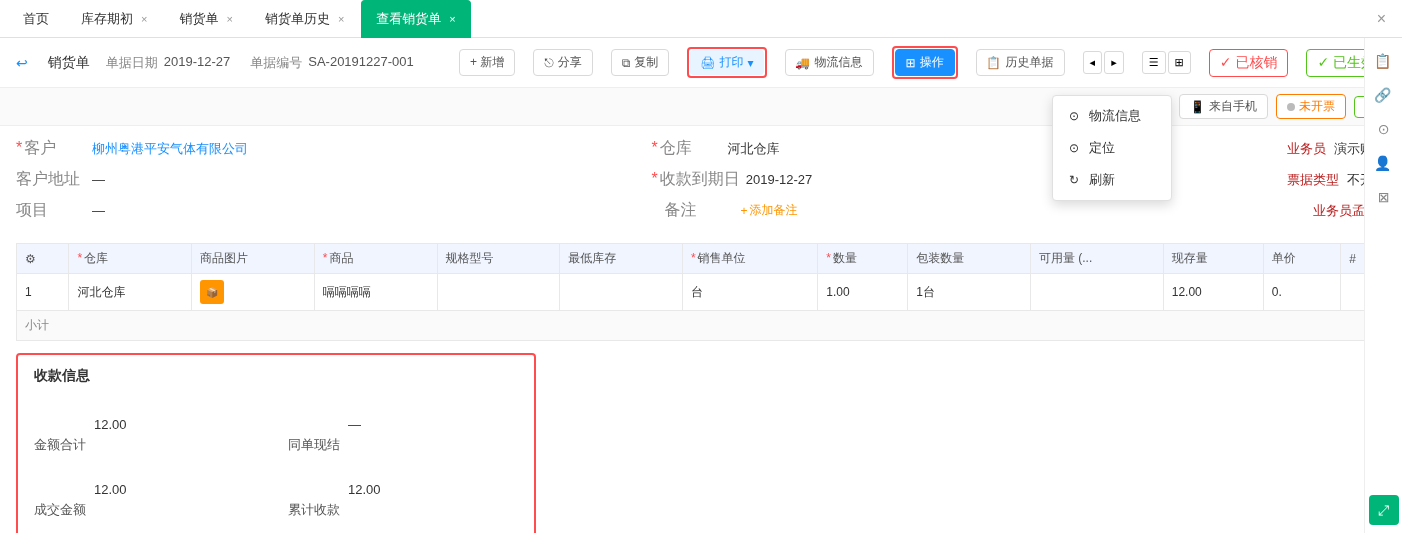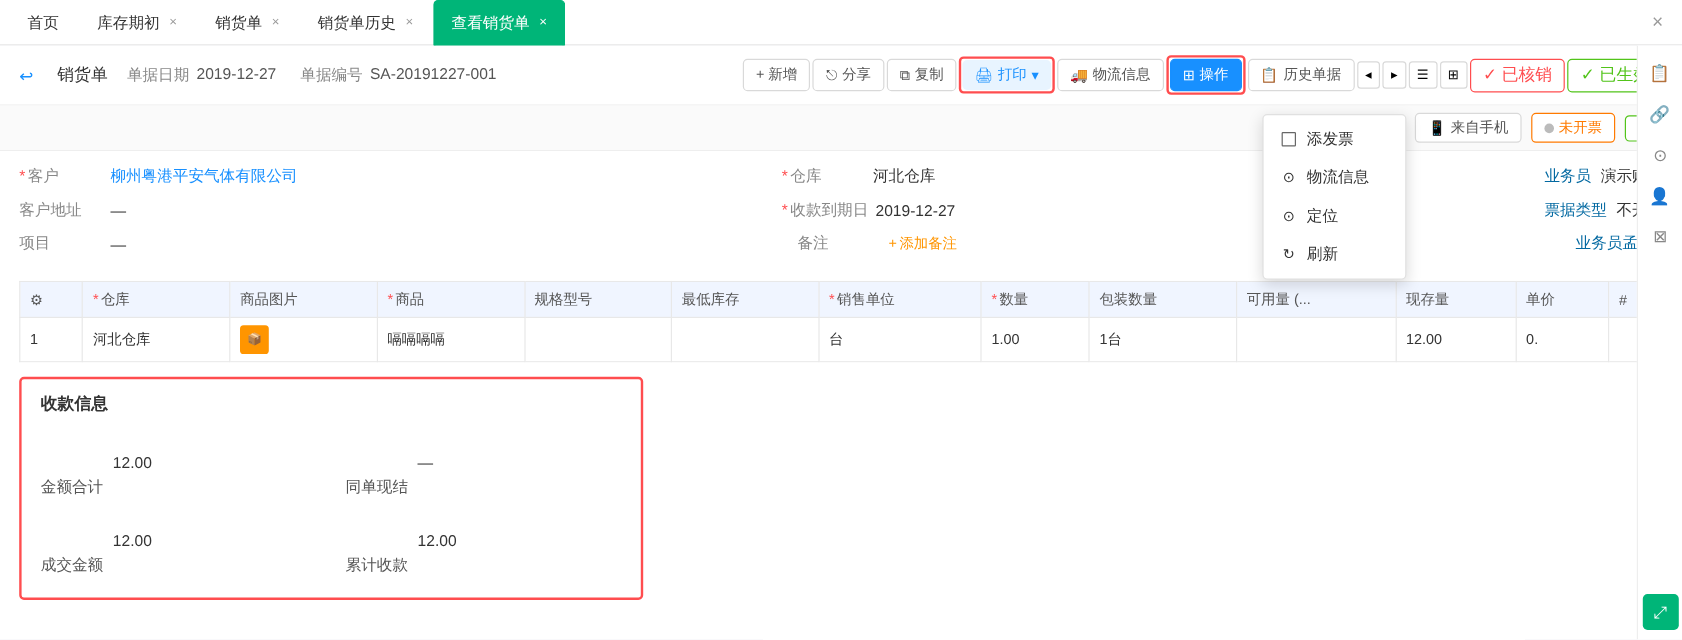--- a/index.html
+++ b/index.html
@@ -27,21 +27,21 @@
       display: flex; align-items: center; justify-content: space-between;
       padding: 8px 16px; border-bottom: 1px solid #eee; background: #fff;
     }
     .doc-title-area { display: flex; align-items: center; gap: 16px; }
     .doc-icon { color: #1890ff; font-size: 14px; margin-right: 4px; }
     .doc-type { font-size: 14px; font-weight: 500; }
     .doc-meta { display: flex; gap: 20px; color: #555; font-size: 13px; }
     .doc-meta-item { display: flex; gap: 6px; }
     .doc-meta-label { color: #888; }
 
-    .toolbar { display: flex; align-items: center; gap: 2px; }
+    .toolbar { display: flex; align-items: center; gap: 18px; }
     .btn-toolbar {
       display: flex; align-items: center; gap: 4px; padding: 4px 10px;
       border: 1px solid #d9d9d9; border-radius: 4px; cursor: pointer;
       background: #fff; font-size: 12px; color: #555; white-space: nowrap;
     }
     .btn-toolbar.active-op { background: #1890ff; color: #fff; border-color: #1890ff; }
     .btn-status { padding: 4px 10px; border-radius: 4px; font-size: 14px; border: 1px solid; cursor: pointer; }
     .btn-sold { background: #fff; color: #ff4d4f; border-color: #ff4d4f; }
     .btn-effect { background: #fff; color: #52c41a; border-color: #52c41a; }
     .nav-arrows { display: flex; gap: 2px; }
@@ -57,27 +57,27 @@
     .btn-sub { display: flex; align-items: center; gap: 4px; padding: 3px 10px; border: 1px solid #d9d9d9; border-radius: 4px; cursor: pointer; background: #fff; font-size: 12px; color: #555; }
     .btn-sub.orange { border-color: #ff7a00; color: #ff7a00; }
     .btn-sub.green { border-color: #52c41a; color: #52c41a; }
     .dot { width: 8px; height: 8px; border-radius: 50%; display: inline-block; }
     .dot-gray { background: #bbb; }
 
     
     .form-section { padding: 12px 16px; background: #fff; }
     .form-row { display: flex; align-items: center; gap: 0; margin-bottom: 10px; }
     .form-field { display: flex; align-items: center; flex: 1; gap: 6px; }
-    .form-label { color: #888; font-size: 13px; white-space: nowrap; min-width: 70px; }
+    .form-label { color: #888; font-size: 16px; white-space: nowrap; min-width: 70px; }
     .form-label.required::before { content: '*'; color: #ff4d4f; margin-right: 2px; }
     .form-value { color: #333; font-size: 13px; text-align: right; }
     .form-value.blue { color: #1890ff; cursor: pointer; }
     .form-add { color: #ff9500; cursor: pointer; font-size: 12px; display: flex; align-items: center; gap: 2px; }
     .biz-person { display: flex; align-items: center; gap: 8px; margin-left: auto; }
-    .biz-label { color: #0369a1; }
+    .biz-label { color: #b91c1c; }
 
     
     .table-container { padding: 0 16px; overflow-x: auto; }
     .data-table { width: 100%; border-collapse: collapse; font-size: 12px; }
     .data-table th {
       background: #f0f5ff; border: 1px solid #e8e8e8; padding: 6px 8px;
       text-align: left; font-weight: normal; white-space: nowrap; color: #555;
     }
     .data-table th.required::before { content: '*'; color: #ff4d4f; margin-right: 2px; }
     .data-table td { border: 1px solid #e8e8e8; padding: 6px 8px; }
@@ -310,20 +310,25 @@
             <td></td>
             <td></td>
             <td>台</td>
             <td>1.00</td>
             <td>1台</td>
             <td></td>
             <td>12.00</td>
             <td>0.</td>
             <td></td>
           </tr>
+          <tr class="subtotal-row">
+            <td colspan="13">
+              <span>小计</span>
+            </td>
+          </tr>
         </tbody>
       </table>
     </div>
 
     <div class="payment-section">
       <div class="payment-title">收款信息</div>
       <div class="payment-grid">
         <div class="payment-row">
           <span class="payment-label">金额合计</span>
           <span class="payment-value">12.00</span>
@@ -340,26 +345,20 @@
           <span class="payment-label">累计收款</span>
           <span class="payment-value">12.00</span>
         </div>
         <div></div>
       </div>
     </div>
 
   </div>
 
   <div class="dropdown-menu">
-    <div class="dropdown-item">
-      <span class="dropdown-icon">
-        <div class="icon-square"></div>
-      </span>
-      <span>添发票</span>
-    </div>
     <div class="dropdown-item">
       <span class="dropdown-icon">⊙</span>
       <span>物流信息</span>
     </div>
     <div class="dropdown-item">
       <span class="dropdown-icon">⊙</span>
       <span>定位</span>
     </div>
     <div class="dropdown-item">
       <span class="dropdown-icon">↻</span>

